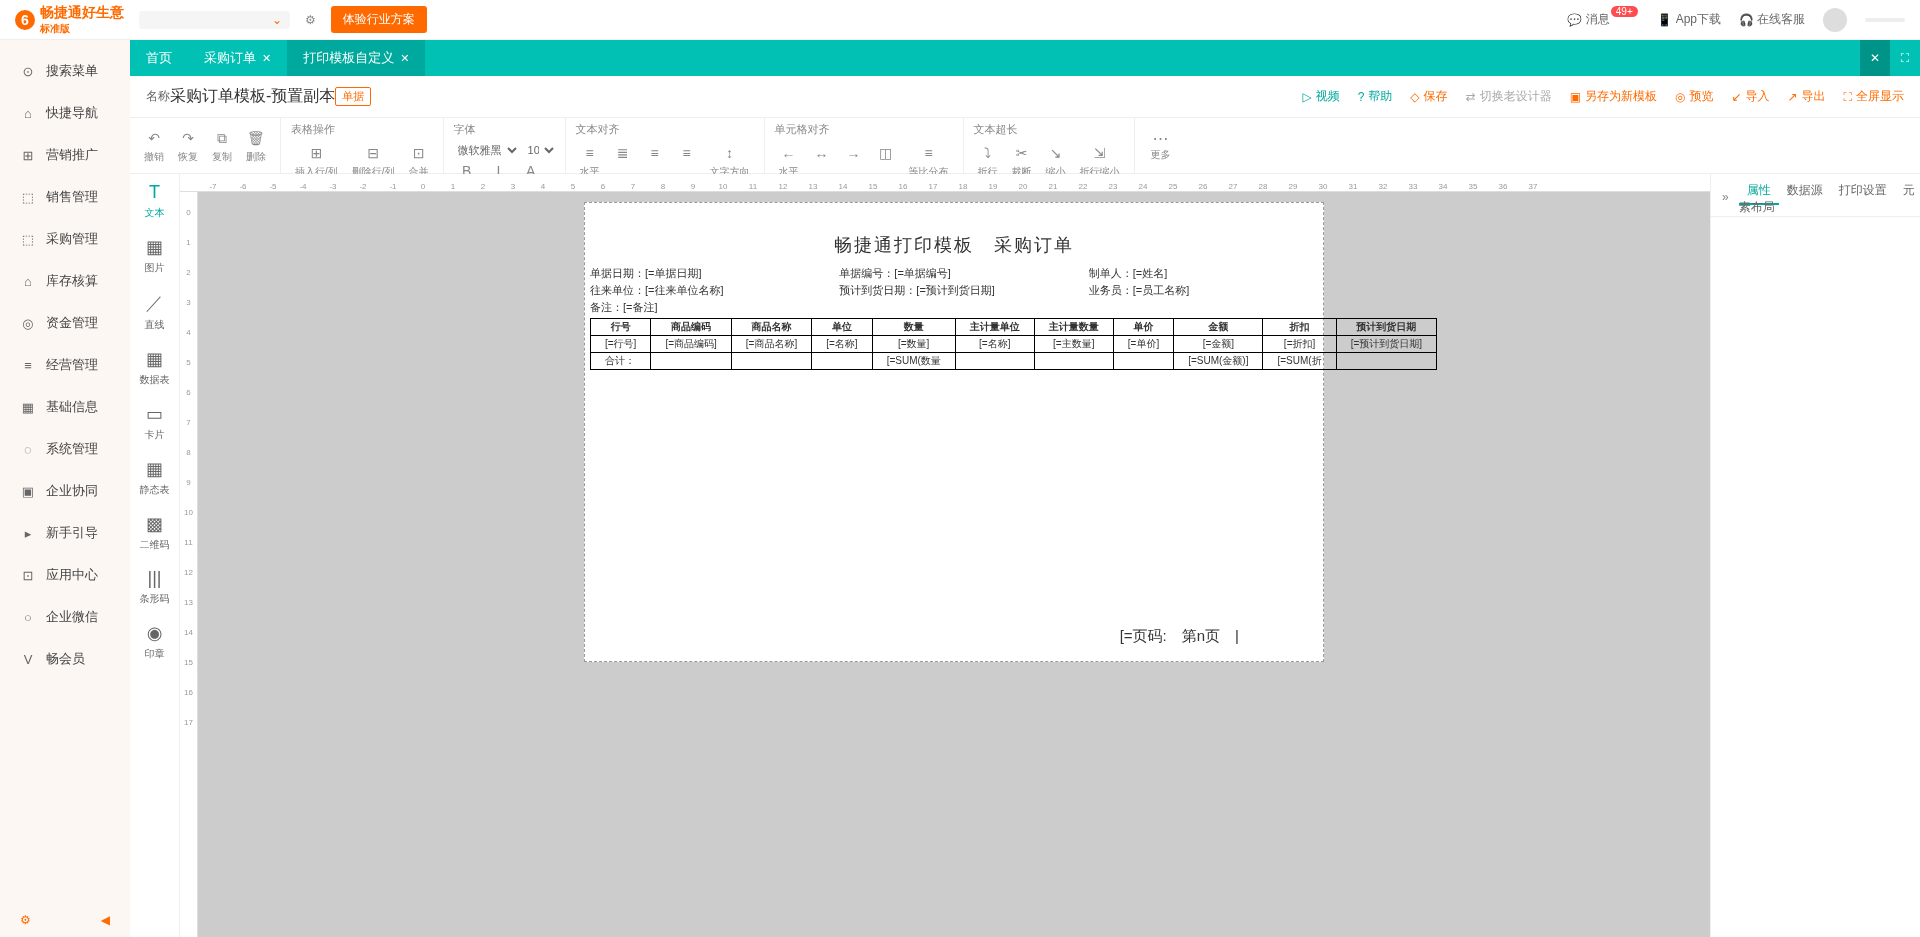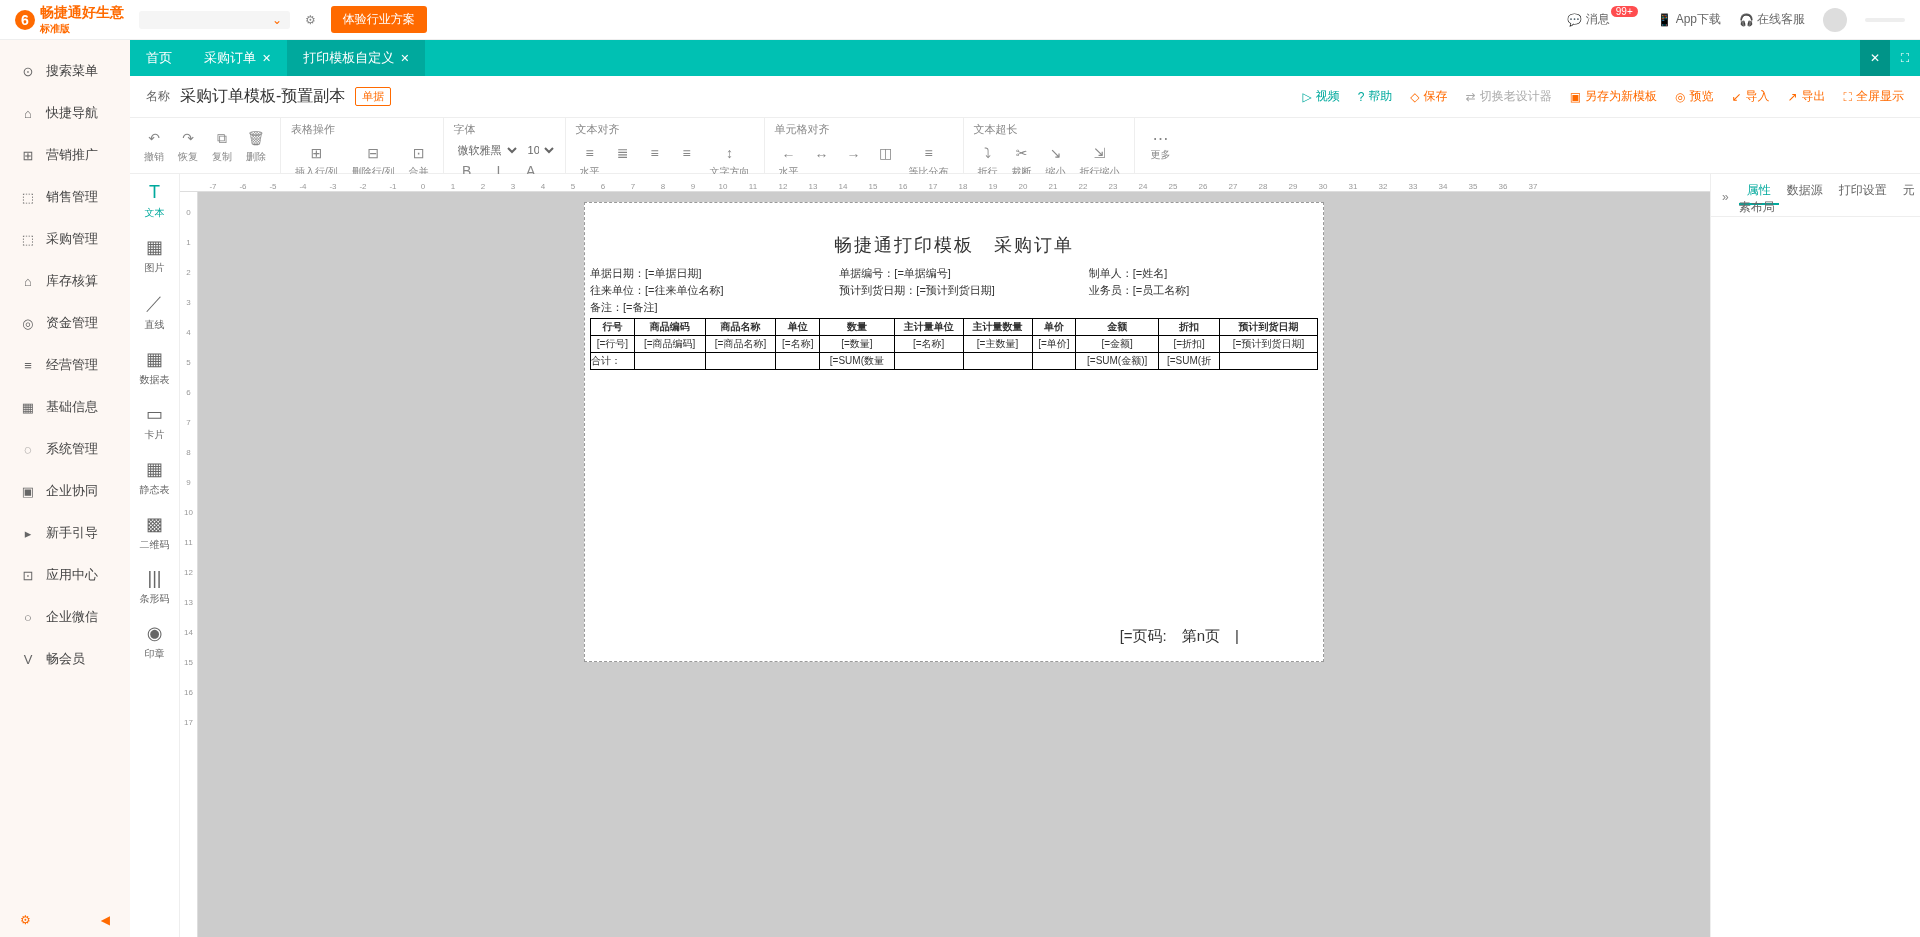--- a/index.html
+++ b/index.html
@@ -35,21 +35,21 @@
     .tabs-bar { background: #00c1b3; height: 36px; display: flex; align-items: center; }
     .tab { padding: 13px 16px; height: 36px; display: flex; align-items: center; gap: 6px; color: #fff; cursor: pointer; font-size: 13px; }
     .tab.home { background: #00c1b3; }
     .tab.active { background: #00a99d; }
     .tab-close { font-size: 11px; cursor: pointer; }
     .tabs-right { margin-left: auto; display: flex; }
     .tab-icon-btn { width: 30px; height: 36px; display: flex; align-items: center; justify-content: center; color: #fff; cursor: pointer; }
     .tab-icon-btn.dark { background: #009488; }
     
     
-    .name-row { height: 42px; display: flex; align-items: center; padding: 0 16px; border-bottom: 1px solid #eee; gap: 10px; }
+    .name-row { height: 42px; display: flex; align-items: center; padding: 0 16px; border-bottom: 1px solid #eee; }
     .name-label { color: #666; font-size: 12px; }
     .name-value { font-size: 16px; font-weight: 500; }
     .type-tag { border: 1px solid #ff6a00; color: #ff6a00; padding: 1px 6px; font-size: 11px; border-radius: 2px; }
     .name-actions { margin-left: auto; display: flex; gap: 18px; font-size: 12px; }
     .name-action { display: flex; align-items: center; gap: 4px; cursor: pointer; color: #666; }
     .na-green { color: #00a99d; }
     .na-orange { color: #ff6a00; }
     .na-gray { color: #aaa; }
     
     
@@ -78,21 +78,21 @@
     .ruler-v { width: 18px; background: #fff; border-right: 1px solid #ddd; font-size:8px; color:#999; display:flex; flex-direction:column; padding-top:5px; }
     .ruler-v span{ height:30px; display:flex; align-items:center; justify-content:center; writing-mode:horizontal-tb;}
     .canvas-bg { flex: 1; background: #ccc; padding: 10px 0; display: flex; justify-content: center; align-items: flex-start; overflow:auto; }
     .page { width: 740px; min-height: 460px; background: #fff; border: 1px dashed #999; position: relative; padding: 30px 5px 20px; font-family: 'SimSun', serif; }
     .page-title { text-align: center; font-size: 18px; font-family: 'KaiTi','STKaiti',serif; margin-bottom: 8px; letter-spacing:2px;}
     .info-grid { display: grid; grid-template-columns: repeat(3, 1fr); gap: 0 20px; font-size: 11px; margin-bottom: 1px; }
     .info-cell { display: flex; padding:1px 0;}
     .info-lbl { white-space: nowrap; }
     .info-val { color: #333; }
     .data-table { width: 100%; border-collapse: collapse; font-size: 10px; margin-top:2px;}
-    .data-table th, .data-table td { border: 1px solid #000; padding: 1px 0; text-align: center; white-space: nowrap; overflow:hidden; }
+    .data-table th, .data-table td { border: 1px solid #000; padding: 1px 14px; text-align: center; white-space: nowrap; overflow:hidden; }
     .page-footer { position: absolute; bottom: 15px; right: 84px; font-size: 15px; }
     
     
     .right-panel { width: 210px; background: #fff; border-left: 1px solid #eee; }
     .rp-tabs { display: flex; border-bottom: 1px solid #eee; padding: 8px 5px 0; gap: 4px; font-size: 12px; }
     .rp-expand { padding: 8px 6px; cursor:pointer; color:#888;}
     .rp-tab { padding: 6px 8px; cursor: pointer; color: #666; }
     .rp-tab.active { color: #00a99d; border-bottom: 2px solid #00a99d; }
   </style>
 </head>
@@ -111,21 +111,21 @@
       <span style="min-width:120px;display:inline-block;"></span>
       <span style="color:#ff6a00">⌄</span>
     </div>
     <span class="gear-btn">⚙</span>
     <button class="orange-btn">体验行业方案</button>
   </div>
   <div class="top-bar-right">
     <span class="top-link">
       <span>💬</span>
       <span>消息</span>
-      <span class="badge">99+</span>
+      <span class="badge">49+</span>
     </span>
     <span class="top-link">
       <span>📱</span>
       <span>App下载</span>
     </span>
     <span class="top-link">
       <span>🎧</span>
       <span>在线客服</span>
     </span>
     <span class="avatar"></span>

